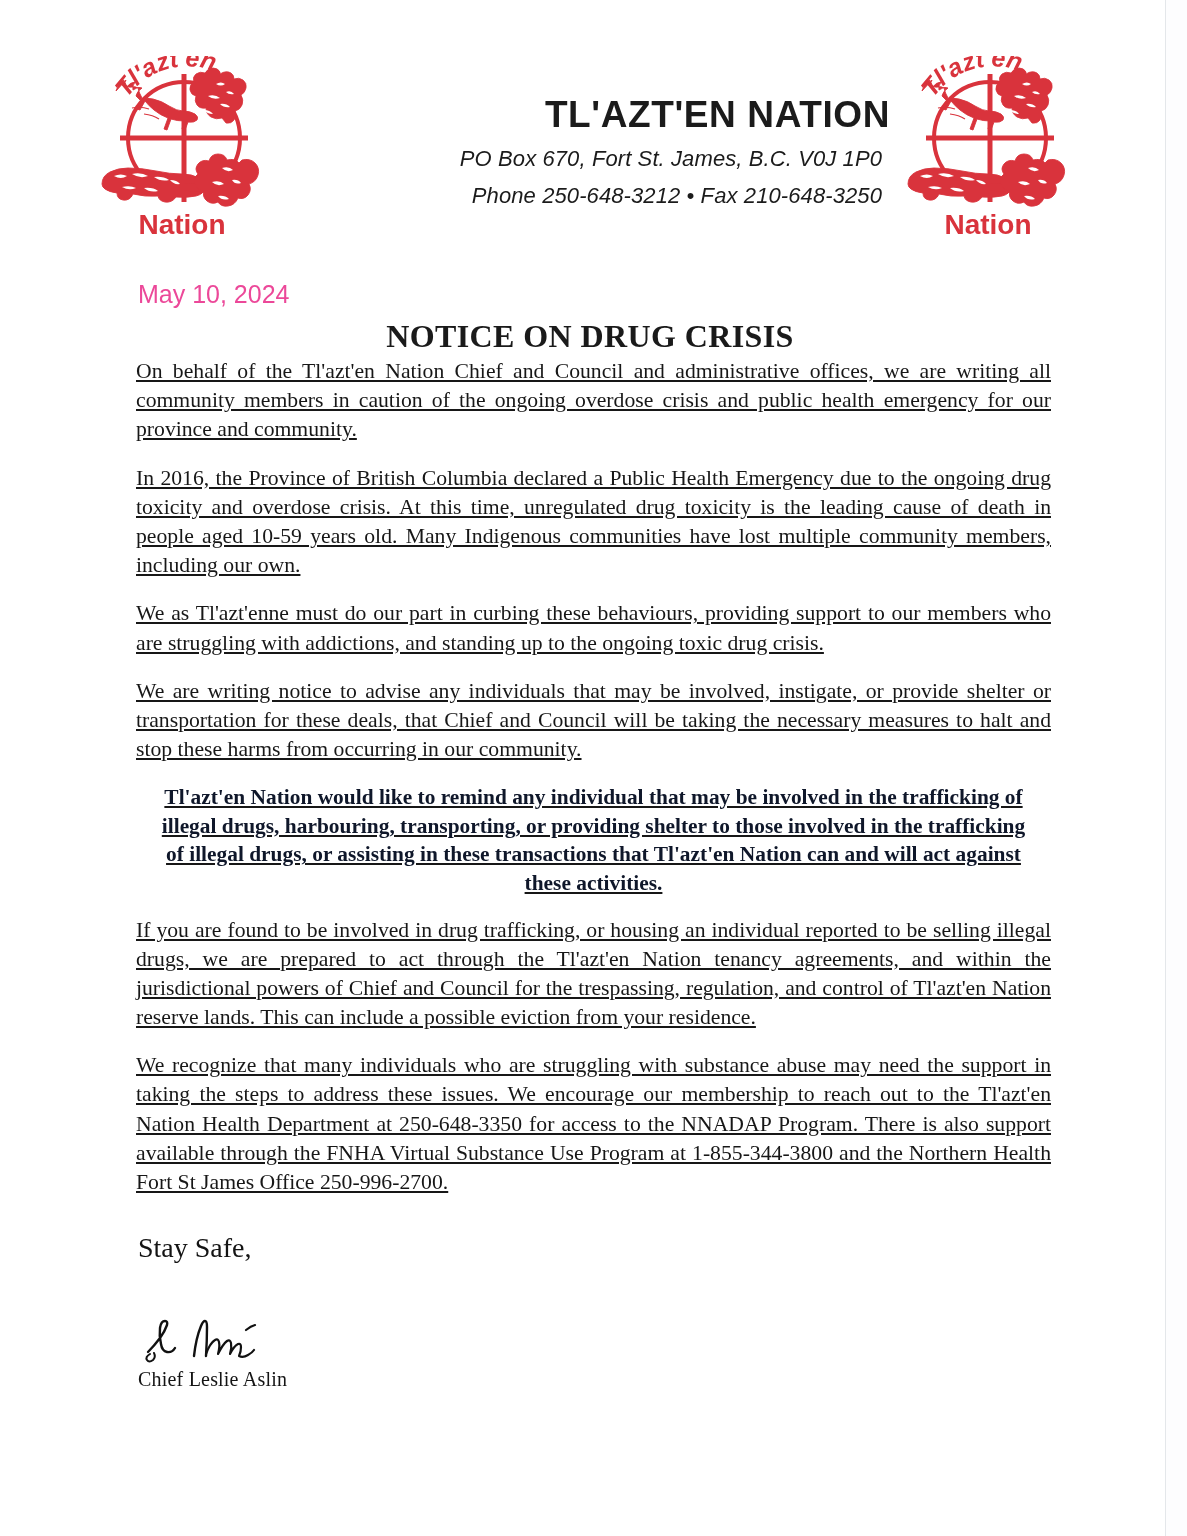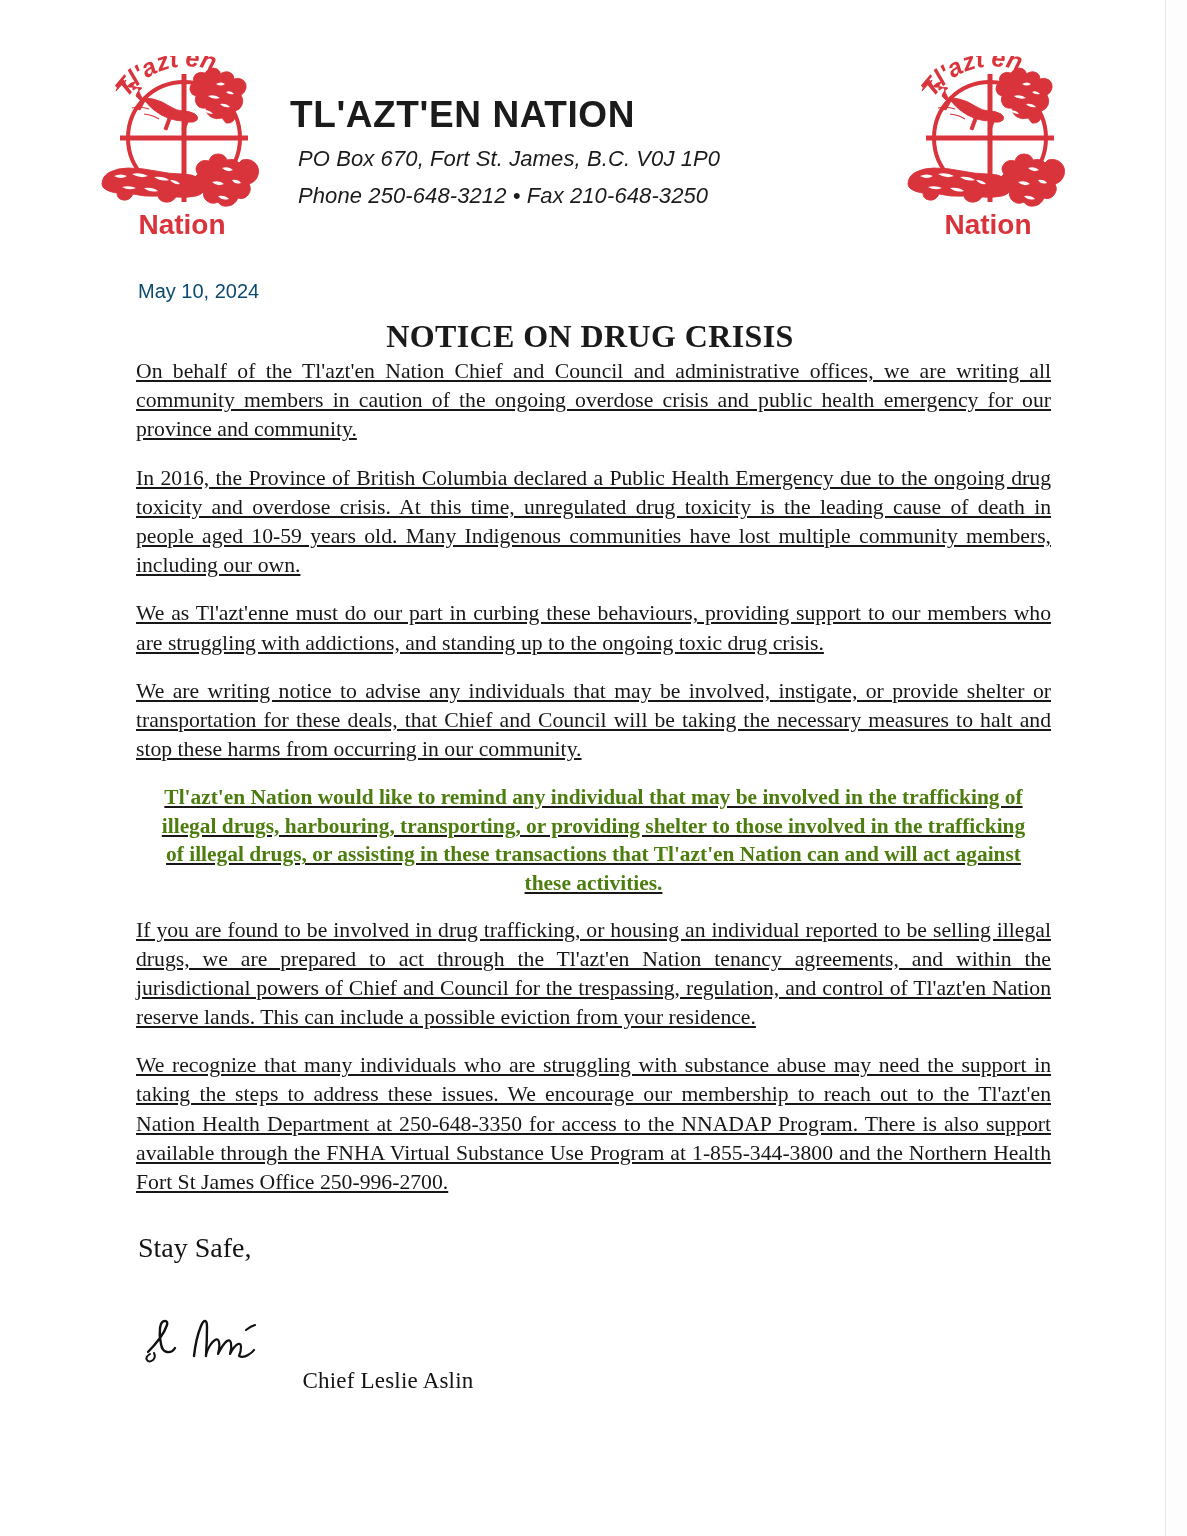--- a/index.html
+++ b/index.html
@@ -50,21 +50,21 @@
   }
   .logo.left  { left: 92px;  top: 8px; }
   .logo.right { left: 898px; top: 8px; }
   .logo svg { display: block; width: 180px; height: 190px; }
 
   .letterhead-text {
     position: absolute;
     left: 290px;
     top: 48px;
     width: 600px;
-    text-align: left;
+    text-align: right;
     font-family: "Liberation Sans", "DejaVu Sans", sans-serif;
     color: #1b1b1b;
   }
   .org-name {
     font-size: 37px;
     font-weight: bold;
     letter-spacing: 0.6px;
     line-height: 1.05;
     margin: 0 0 9px 0;
   }
@@ -76,22 +76,22 @@
     letter-spacing: 0.1px;
     font-style: italic;
   }
 
   
   .doc-date {
     position: absolute;
     left: 138px;
     top: 280px;
     font-family: "Liberation Sans", "DejaVu Sans", sans-serif;
-    font-size: 20px;
-    color: #0c4a6e;
+    font-size: 25px;
+    color: #ec4899;
   }
 
   .doc-title {
     position: absolute;
     left: 0;
     top: 318px;
     width: 1180px;
     text-align: center;
     font-size: 32px;
     font-weight: bold;
@@ -116,21 +116,21 @@
   }
   .content p:last-child { margin-bottom: 0; }
 
   .lead-in {
     font-weight: bold;
     text-align: left !important;
     margin-bottom: 14px !important;
   }
 
   .warning {
-    color: #4d7c0f;
+    color: #0f172a;
     font-weight: bold;
     text-align: center !important;
     font-size: 21.4px;
     line-height: 1.335;
     margin: 0 0 18px 0 !important;
     padding: 0 18px;
   }
 
   
   .signoff {
@@ -150,24 +150,23 @@
     height: 62px;
     position: relative;
   }
   .signature-wrap svg {
     display: block;
     position: absolute;
     left: 0;
     top: 0;
   }
   .signoff-name {
-    font-size: 23px;
+    font-size: 20px;
     margin: 0;
     letter-spacing: 0.2px;
-    text-align: center;
   }
 </style>
 </head>
 <body>
 
 <div class="page">
 
   <div class="page-edge-2"></div>
   <div class="page-edge"></div>
 

